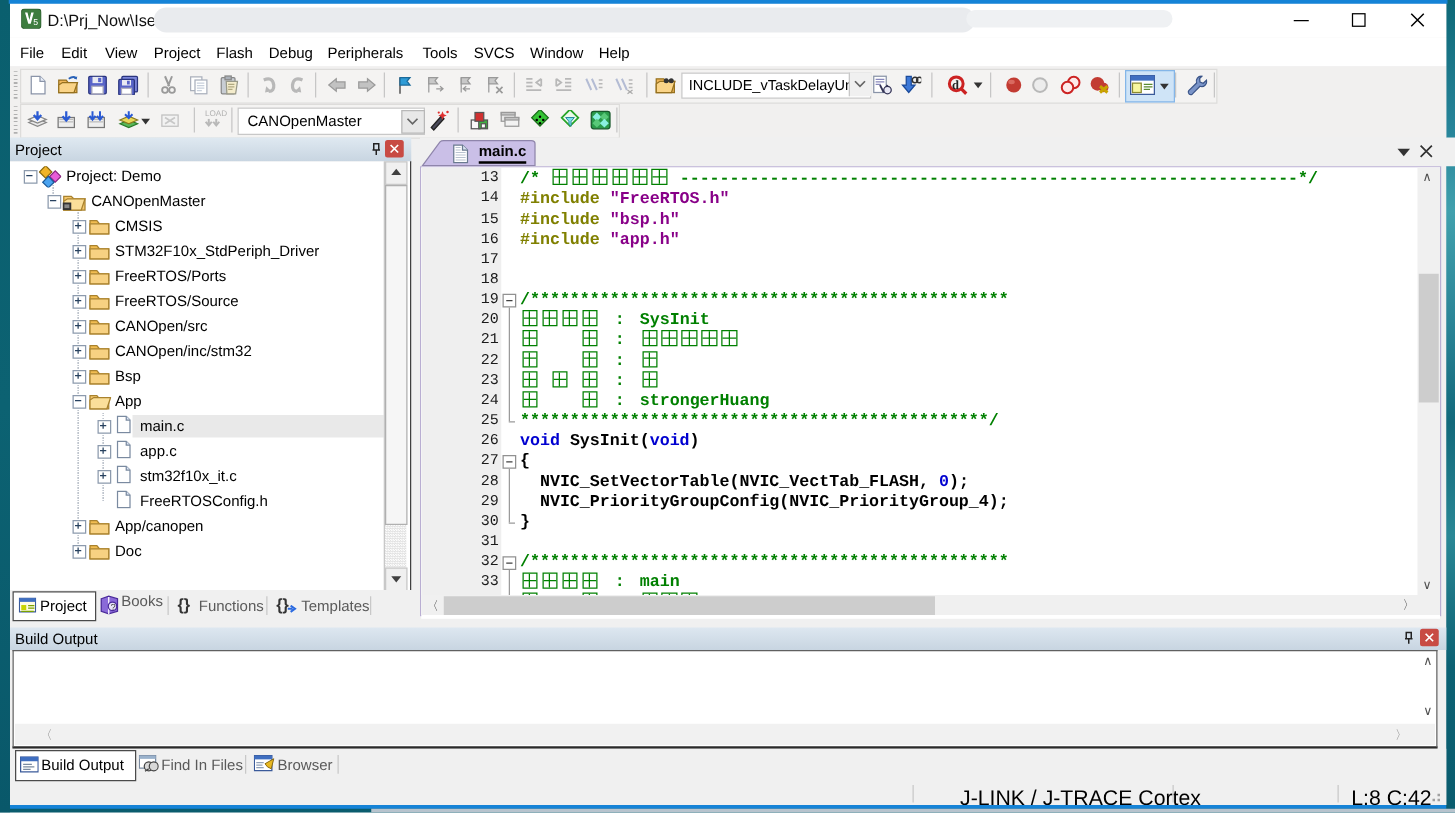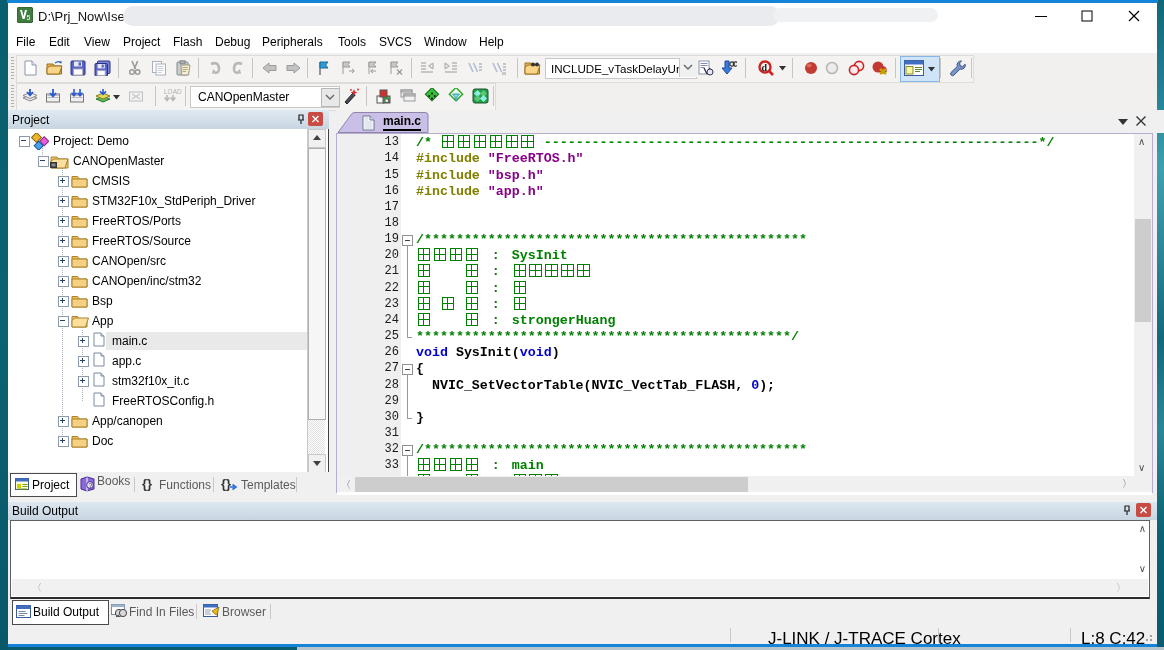--- a/index.html
+++ b/index.html
@@ -603,20 +603,21 @@
         <div class="codeline grn" style="top:98.1px">/************************************************</div>
         <div class="codeline grn" style="top:114.3px"><i class="cj"></i><i class="cj"></i><i class="cj"></i><i class="cj"></i> <span class="fc">:</span> SysInit</div>
         <div class="codeline grn" style="top:130.4px"><i class="cj"></i>    <i class="cj"></i> <span class="fc">:</span> <i class="cj"></i><i class="cj"></i><i class="cj"></i><i class="cj"></i><i class="cj"></i></div>
         <div class="codeline grn" style="top:146.6px"><i class="cj"></i>    <i class="cj"></i> <span class="fc">:</span> <i class="cj"></i></div>
         <div class="codeline grn" style="top:162.7px"><i class="cj"></i> <i class="cj"></i> <i class="cj"></i> <span class="fc">:</span> <i class="cj"></i></div>
         <div class="codeline grn" style="top:178.9px"><i class="cj"></i>    <i class="cj"></i> <span class="fc">:</span> strongerHuang</div>
         <div class="codeline grn" style="top:195px">***********************************************/</div>
         <div class="codeline" style="top:211.2px"><span class="blu">void</span> SysInit(<span class="blu">void</span>)</div>
         <div class="codeline" style="top:227.3px">{</div>
         <div class="codeline" style="top:243.5px">  NVIC_SetVectorTable(NVIC_VectTab_FLASH, <span class="blu">0</span>);</div>
+        <div class="codeline" style="top:259.6px">  NVIC_PriorityGroupConfig(NVIC_PriorityGroup_4);</div>
         <div class="codeline" style="top:275.8px">}</div>
         <div class="codeline grn" style="top:308.1px">/************************************************</div>
         <div class="codeline grn" style="top:324.2px"><i class="cj"></i><i class="cj"></i><i class="cj"></i><i class="cj"></i> <span class="fc">:</span> main</div>
         <div class="codeline grn" style="top:340.4px"><i class="cj"></i>    <i class="cj"></i> <span class="fc">:</span> <i class="cj"></i><i class="cj"></i><i class="cj"></i></div>
         <div class="fbox" style="left:65px;top:100.6px">
             <i></i>
           </div>
         <div class="fbox" style="left:65px;top:229.8px">
             <i></i>
           </div>

